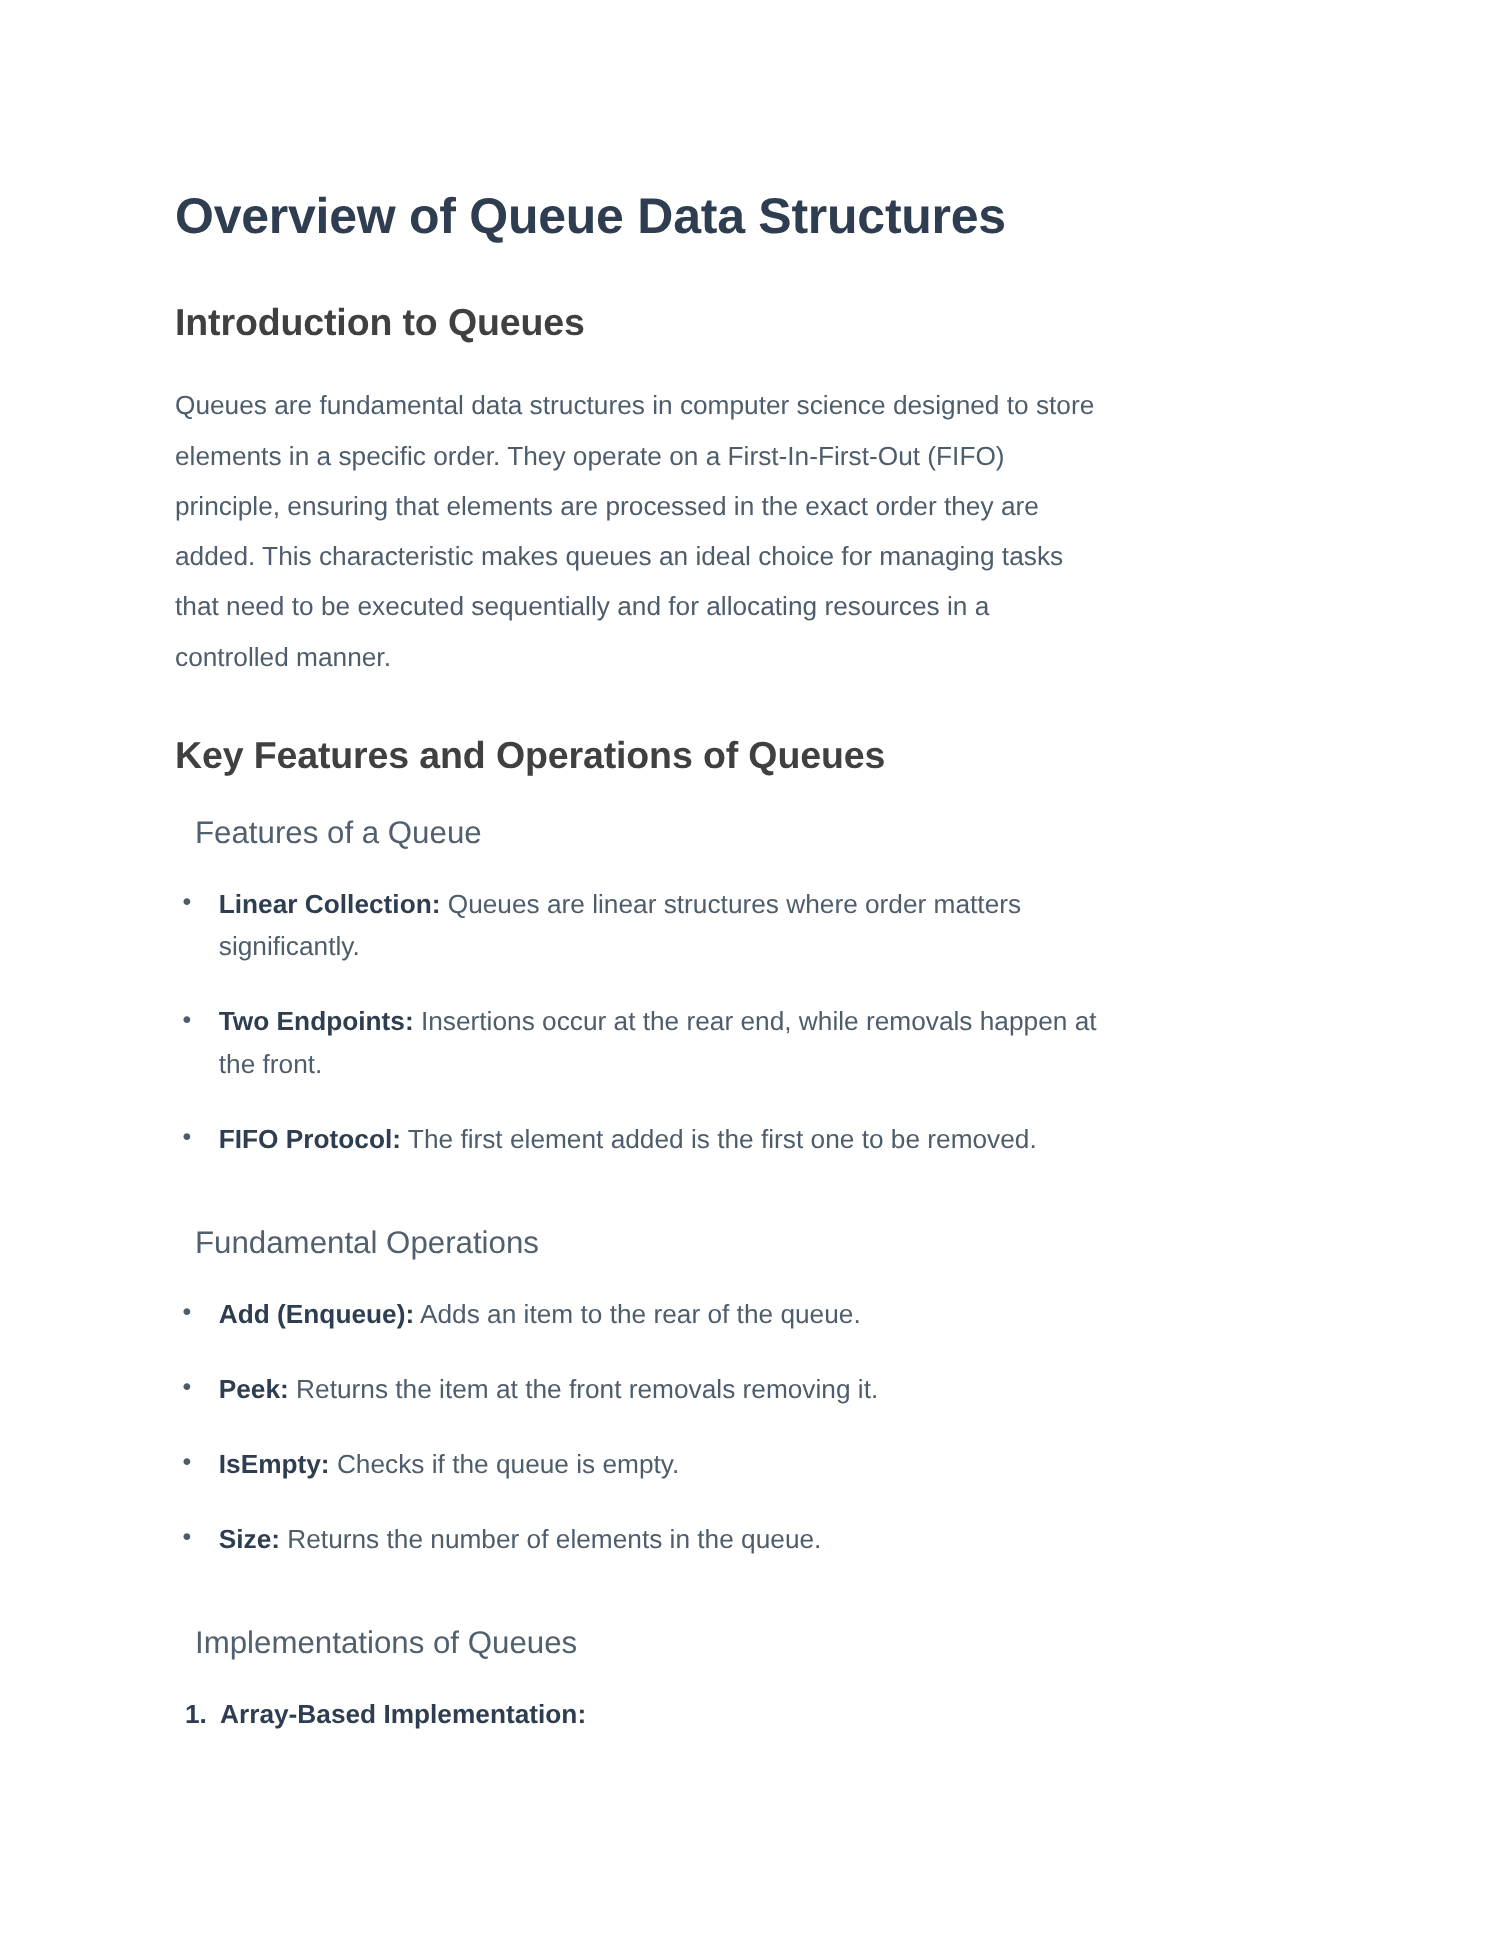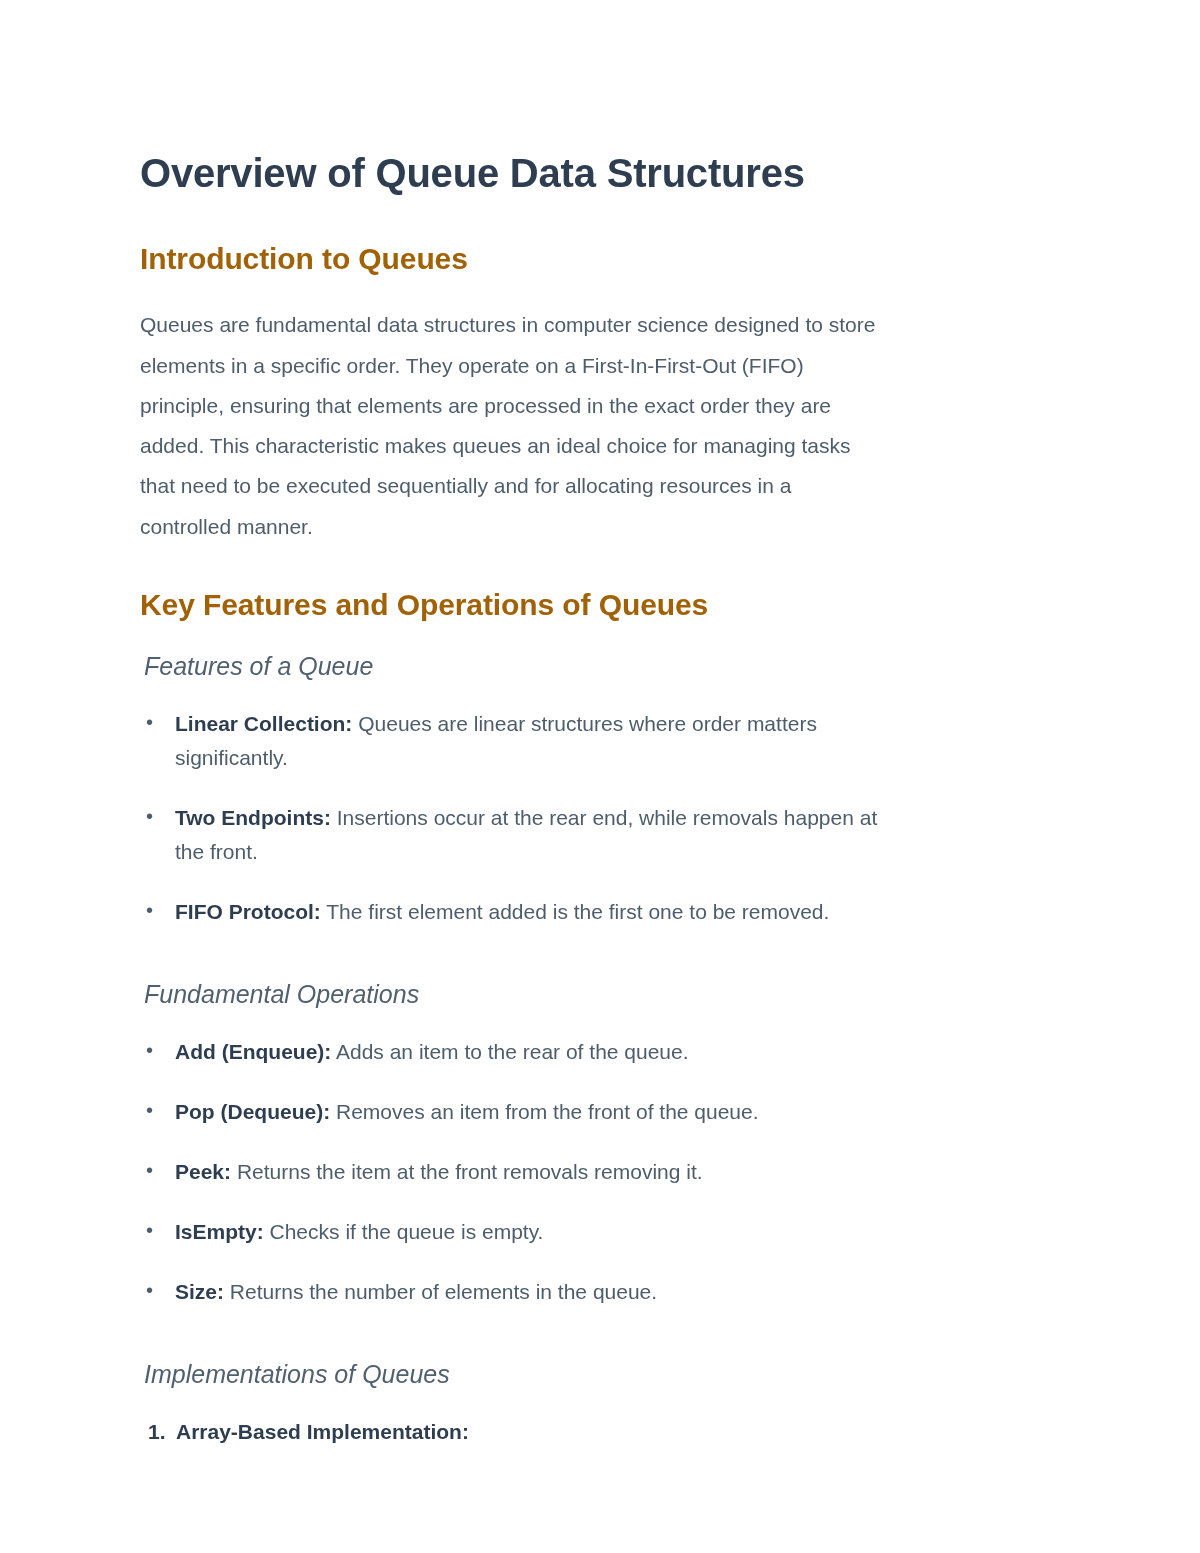--- a/index.html
+++ b/index.html
@@ -26,32 +26,31 @@
     font-size: 40px;
     font-weight: bold;
     color: #2e3e50;
     letter-spacing: -0.2px;
     line-height: 1.18;
     margin: 0 0 44px 0;
   }
   .h2 {
     font-size: 30px;
     font-weight: bold;
-    color: #a16207;
+    color: #404040;
     letter-spacing: -0.1px;
     line-height: 1.2;
     margin: 0 0 28px 0;
   }
   .h3 {
     font-size: 25px;
     font-weight: normal;
     color: #51606f;
     line-height: 1.2;
-    margin: 0 0 26px 4px;
-    font-style: italic;
+    margin: 0 0 26px 16px;
   }
   .h3.spaced-top {
     margin-top: 50px;
   }
   .para {
     font-size: 21px;
     color: #4e5d6c;
     line-height: 1.92;
     margin: 0 0 40px 0;
     max-width: 920px;
@@ -144,23 +143,20 @@
     </li>
   </ul>
 
   <h3 class="h3 spaced-top">Fundamental Operations</h3>
 
   <ul class="bullets list-block">
     <li>
       <span class="lead">Add (Enqueue):</span><span class="rest"> Adds an item to the rear of the queue.</span>
     </li>
     <li>
-      <span class="lead">Pop (Dequeue):</span><span class="rest"> Removes an item from the front of the queue.</span>
-    </li>
-    <li>
       <span class="lead">Peek:</span><span class="rest"> Returns the item at the front removals removing it.</span>
     </li>
     <li>
       <span class="lead">IsEmpty:</span><span class="rest"> Checks if the queue is empty.</span>
     </li>
     <li>
       <span class="lead">Size:</span><span class="rest"> Returns the number of elements in the queue.</span>
     </li>
   </ul>
 

